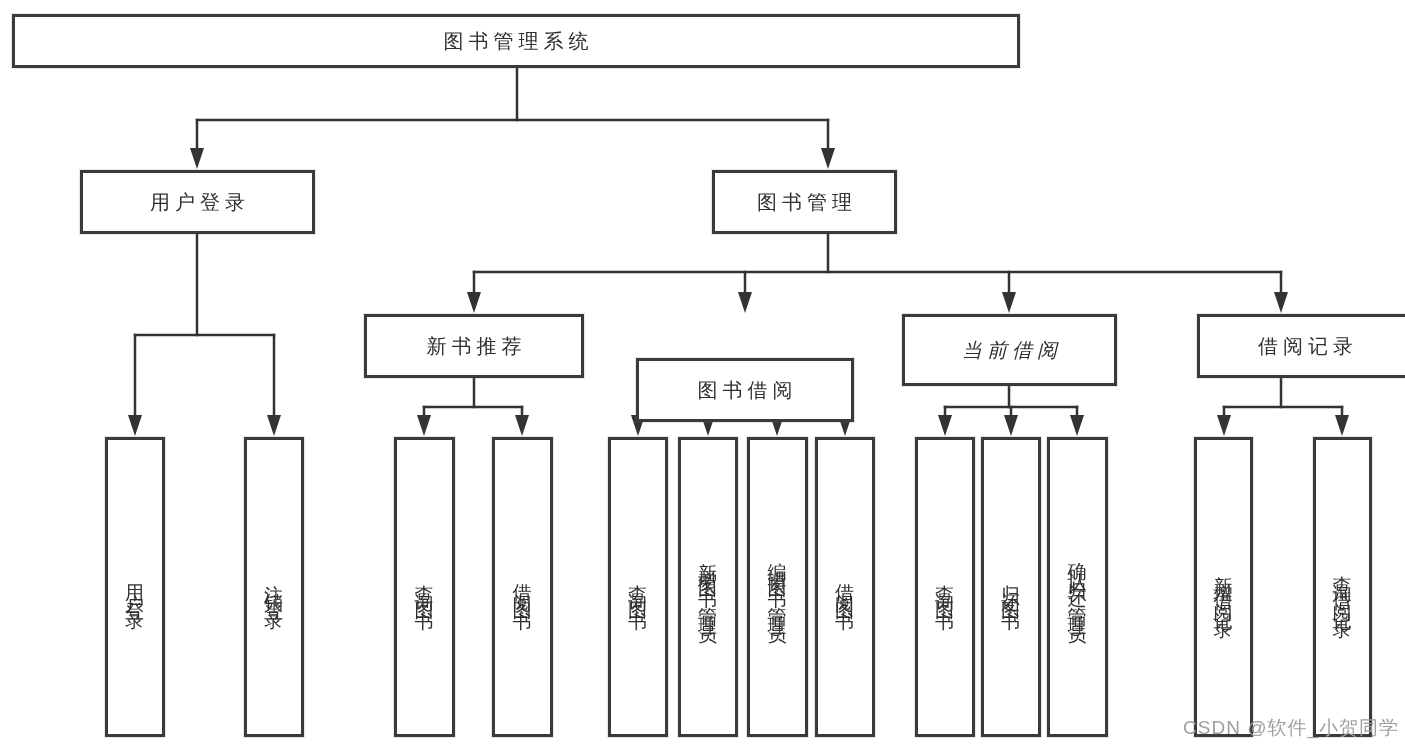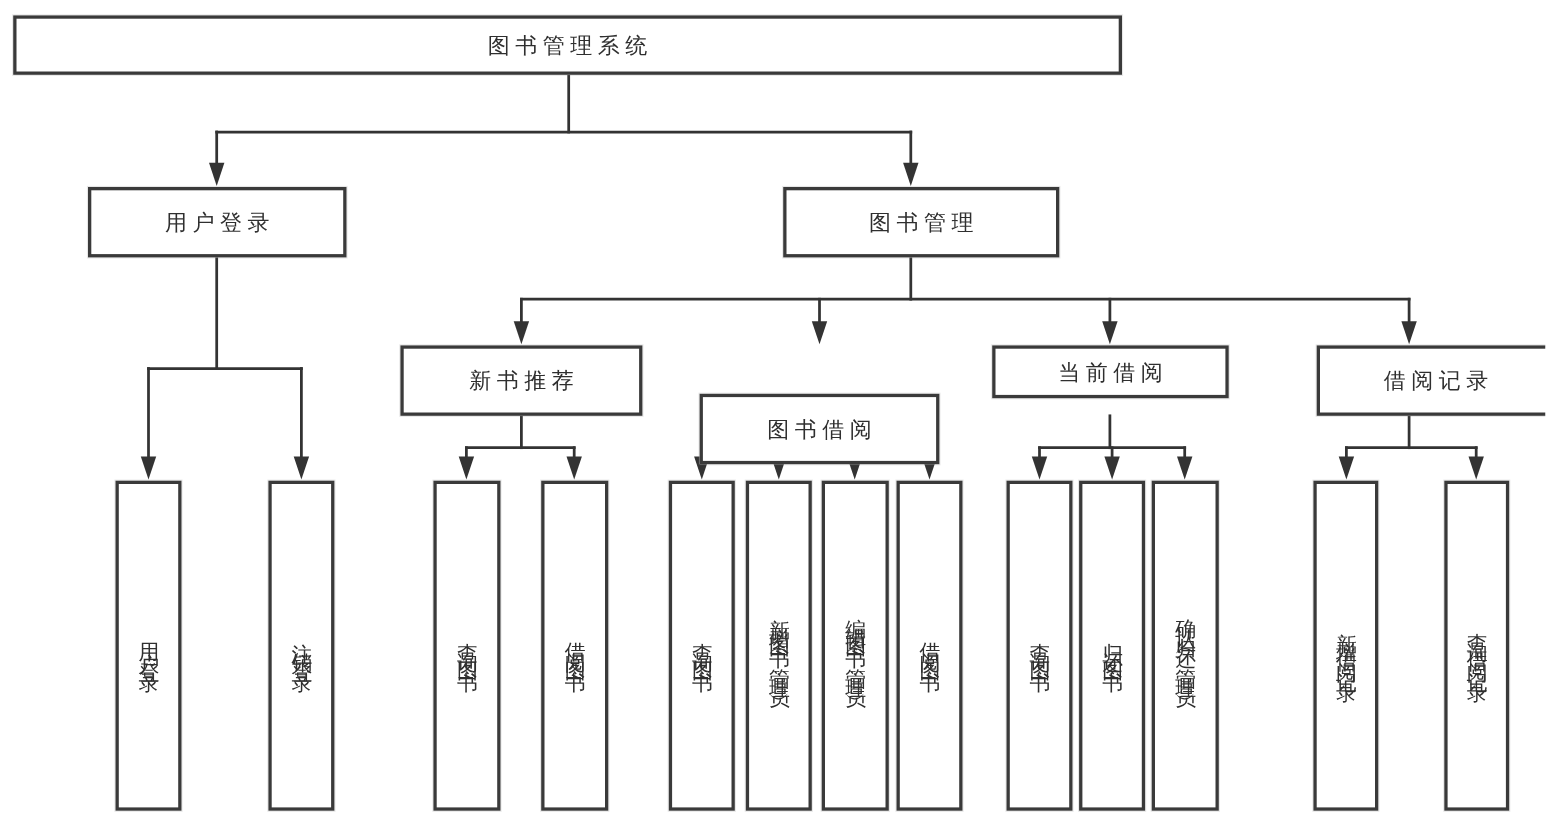--- a/index.html
+++ b/index.html
@@ -118,30 +118,30 @@
       <line x1="1342" y1="407" x2="1342" y2="423" stroke="#333333" stroke-width="2.5" stroke-linecap="square"></line>
       <polygon points="1335,415 1349,415 1342,436" fill="#333333"></polygon>
     </svg>
   <div id="nodes-layer">
       <div class="node h" style="left: 12px; top: 14px; width: 1008px; height: 54px; border-color: rgb(58, 58, 58); background: rgb(255, 255, 255);">
         <span class="label">图书管理系统</span>
       </div>
       <div class="node h" style="left: 80px; top: 170px; width: 235px; height: 64px; border-color: rgb(58, 58, 58); background: rgb(255, 255, 255);">
         <span class="label">用户登录</span>
       </div>
-      <div class="node h" style="left: 712px; top: 170px; width: 251px; height: 64px; border-color: rgb(58, 58, 58); background: rgb(255, 255, 255);">
+      <div class="node h" style="left: 712px; top: 170px; width: 185px; height: 64px; border-color: rgb(58, 58, 58); background: rgb(255, 255, 255);">
         <span class="label">图书管理</span>
       </div>
       <div class="node h" style="left: 364px; top: 314px; width: 220px; height: 64px; border-color: rgb(58, 58, 58); background: rgb(255, 255, 255);">
         <span class="label">新书推荐</span>
       </div>
       <div class="node h" style="left: 636px; top: 314px; width: 218px; height: 64px; border-color: rgb(58, 58, 58); background: rgb(255, 255, 255); margin-top: 44px;">
         <span class="label">图书借阅</span>
       </div>
-      <div class="node h" style="left: 902px; top: 314px; width: 215px; height: 48px; border-color: rgb(58, 58, 58); background: rgb(255, 255, 255);">
+      <div class="node h" style="left: 902px; top: 314px; width: 215px; height: 72px; border-color: rgb(58, 58, 58); background: rgb(255, 255, 255); font-style: italic;">
         <span class="label">当前借阅</span>
       </div>
       <div class="node h" style="left: 1173px; top: 314px; width: 217px; height: 64px; border-color: rgb(58, 58, 58); background: rgb(255, 255, 255); margin-left: 24px;">
         <span class="label">借阅记录</span>
       </div>
       <div class="node v" style="left: 105px; top: 437px; width: 60px; height: 300px; border-color: rgb(58, 58, 58); background: rgb(255, 255, 255);">
         <span class="label">用户登录</span>
       </div>
       <div class="node v" style="left: 244px; top: 437px; width: 60px; height: 300px; border-color: rgb(58, 58, 58); background: rgb(255, 255, 255);">
         <span class="label">注销登录</span>
@@ -173,13 +173,14 @@
       <div class="node v" style="left: 1047px; top: 437px; width: 61px; height: 300px; border-color: rgb(58, 58, 58); background: rgb(255, 255, 255);">
         <span class="label">确认归还（管理员）</span>
       </div>
       <div class="node v" style="left: 1194px; top: 437px; width: 59px; height: 300px; border-color: rgb(58, 58, 58); background: rgb(255, 255, 255);">
         <span class="label">新增借阅记录</span>
       </div>
       <div class="node v" style="left: 1313px; top: 437px; width: 59px; height: 300px; border-color: rgb(58, 58, 58); background: rgb(255, 255, 255);">
         <span class="label">查询借阅记录</span>
       </div>
     </div>
+  <div class="watermark">CSDN @软件_小贺同学</div>
 </div>
 
 </body></html>

